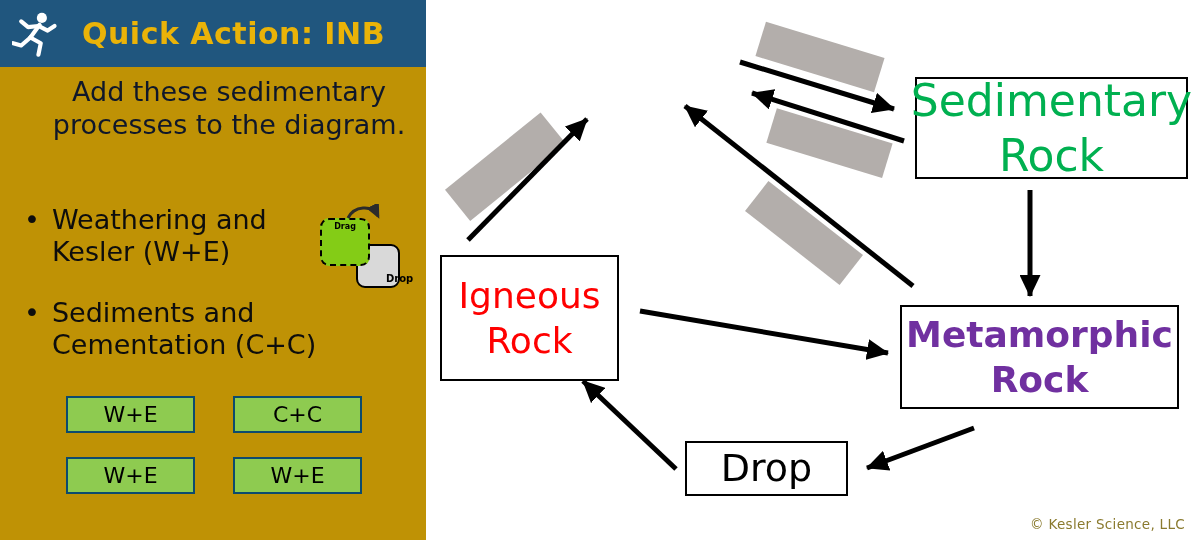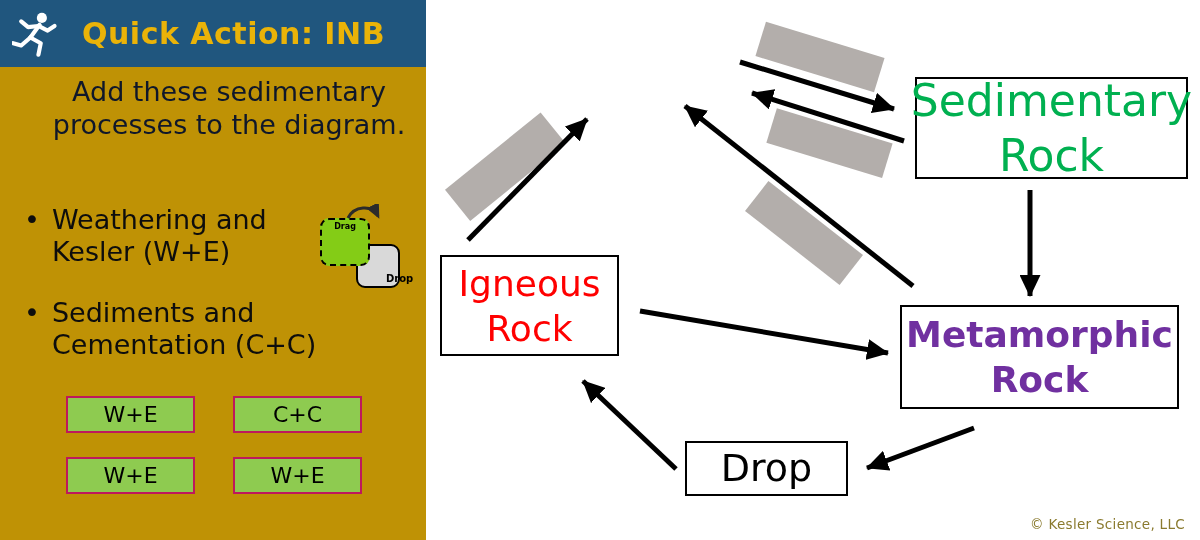--- a/index.html
+++ b/index.html
@@ -31,36 +31,36 @@
   }
   .dd-drop span{position:absolute;bottom:2px;left:0;right:0;text-align:center;font-size:10px;font-weight:bold;color:#000;margin-left:28px;}
   .dd-drag{
     position:absolute;left:2px;top:14px;width:46px;height:44px;background:#84cc16;
     border:2.5px dashed #000;border-radius:9px;
   }
   .dd-drag span{position:absolute;top:2px;left:0;right:0;text-align:center;font-size:8px;font-weight:bold;color:#000;}
   .dd-arrow{position:absolute;left:26px;top:0px;}
   
   .tile{
-    position:absolute;width:129px;height:37px;background:#8ecb50;border:2px solid #be185d;
+    position:absolute;width:129px;height:37px;background:#8ecb50;border:2px solid #0c4a6e;
     box-sizing:border-box;display:flex;align-items:center;justify-content:center;
     font-size:22px;color:#000;cursor:grab;
   }
   .tile1{left:66px;top:396px;} .tile2{left:233px;top:396px;}
   .tile3{left:66px;top:457px;} .tile4{left:233px;top:457px;}
   
   .diagram{position:absolute;left:427px;top:0;width:773px;height:540px;}
   .dsvg{position:absolute;left:0;top:0;}
   .node{
     position:absolute;background:#ffffff;border:2.5px solid #000;box-sizing:border-box;
     display:flex;align-items:center;justify-content:center;text-align:center;line-height:1.25;
   }
   .node-sediments{left:81px;top:42px;width:226px;height:55px;font-size:38px;color:#000;}
   .node-sedimentary{left:488px;top:77px;width:273px;height:102px;font-size:44px;color:#00b050;}
-  .node-igneous{left:13px;top:255px;width:179px;height:101px;font-size:36px;color:#ff0000;}
+  .node-igneous{left:13px;top:255px;width:179px;height:126px;font-size:36px;color:#ff0000;}
   .node-metamorphic{left:473px;top:305px;width:279px;height:104px;font-size:36px;color:#7030a0;font-weight:bold;}
   .node-magma{left:258px;top:441px;width:163px;height:55px;font-size:38px;color:#000;}
   .footer{
     position:absolute;right:15px;bottom:8px;font-size:13.5px;color:#8a7a2e;letter-spacing:.3px;text-align:center;
   }
 </style>
 </head>
 <body>
 
 <div class="panel">

